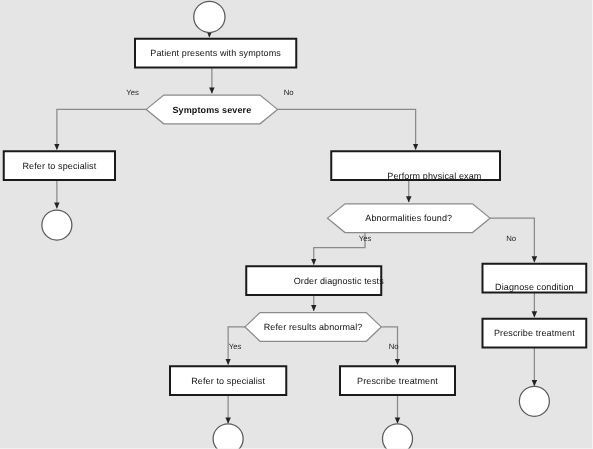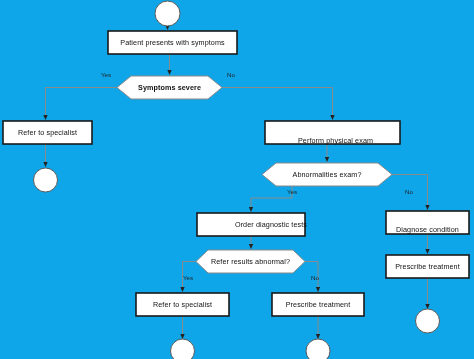--- a/index.html
+++ b/index.html
@@ -7,21 +7,21 @@
     padding: 0;
     background: #ffffff;
   }
   body {
     font-family: "Liberation Sans", sans-serif;
   }
   #canvas {
     position: relative;
     width: 474px;
     height: 359px;
-    background: #0ea5e9;
+    background: #e5e5e5;
     overflow: hidden;
   }
   #flow-svg {
     position: absolute;
     left: 0;
     top: 0;
     width: 474px;
     height: 359px;
   }
   .node-label {
@@ -124,23 +124,23 @@
       <circle cx="318" cy="351" r="12" fill="#ffffff" stroke="#5a5a5a" stroke-width="1"></circle>
     </g>
   </svg>
 
   <div class="node-label" style="left:108px; top:31px; width:129px; height:23px;">Patient presents with symptoms</div>
 
   <div class="node-label" style="left:117px; top:76px; width:105px; height:23px;font-weight:bold;">Symptoms severe</div>
 
   <div class="node-label" style="left:3px; top:121px; width:89px; height:23px;">Refer to specialist</div>
 
-  <div class="node-label" style="left:268px; top:121px; width:135px; height:39px;">Perform physical exam</div>
+  <div class="node-label" style="left:280px; top:121px; width:135px; height:39px;">Perform physical exam</div>
 
-  <div class="node-label" style="left:262px; top:163px; width:130px; height:23px;">Abnormalities exam?</div>
+  <div class="node-label" style="left:262px; top:163px; width:130px; height:23px;">Abnormalities found?</div>
 
   <div class="node-label" style="left:197px; top:213px; width:108px; height:23px;margin-left:20px;">Order diagnostic tests</div>
 
   <div class="node-label" style="left:196px; top:250px; width:109px; height:23px;">Refer results abnormal?</div>
 
   <div class="node-label" style="left:386px; top:211px; width:83px; height:38px;">Diagnose condition</div>
 
   <div class="node-label" style="left:386px; top:255px; width:83px; height:23px;">Prescribe treatment</div>
 
   <div class="node-label" style="left:136px; top:293px; width:93px; height:23px;">Refer to specialist</div>

